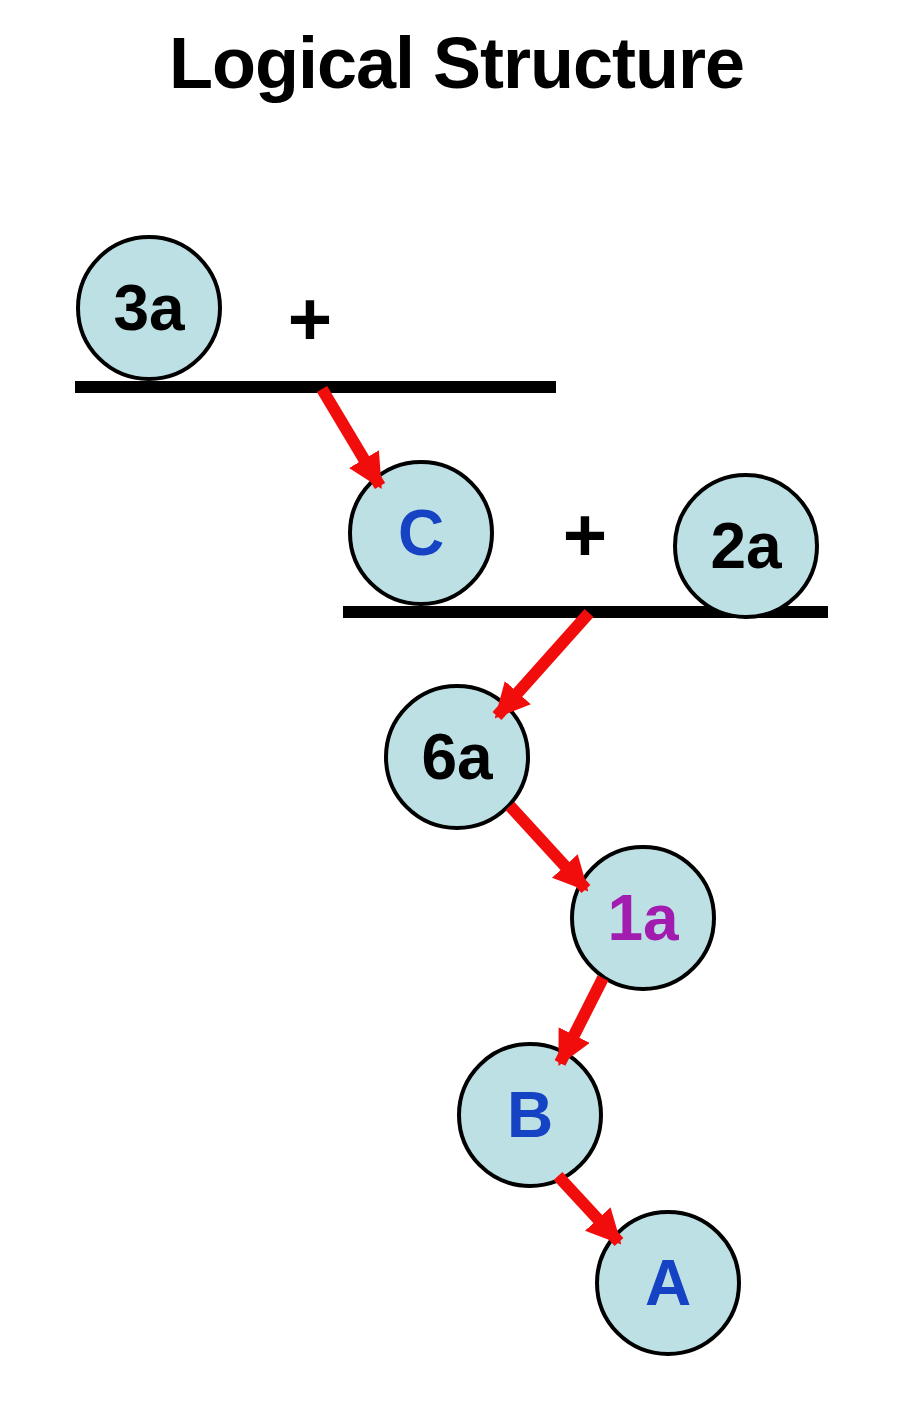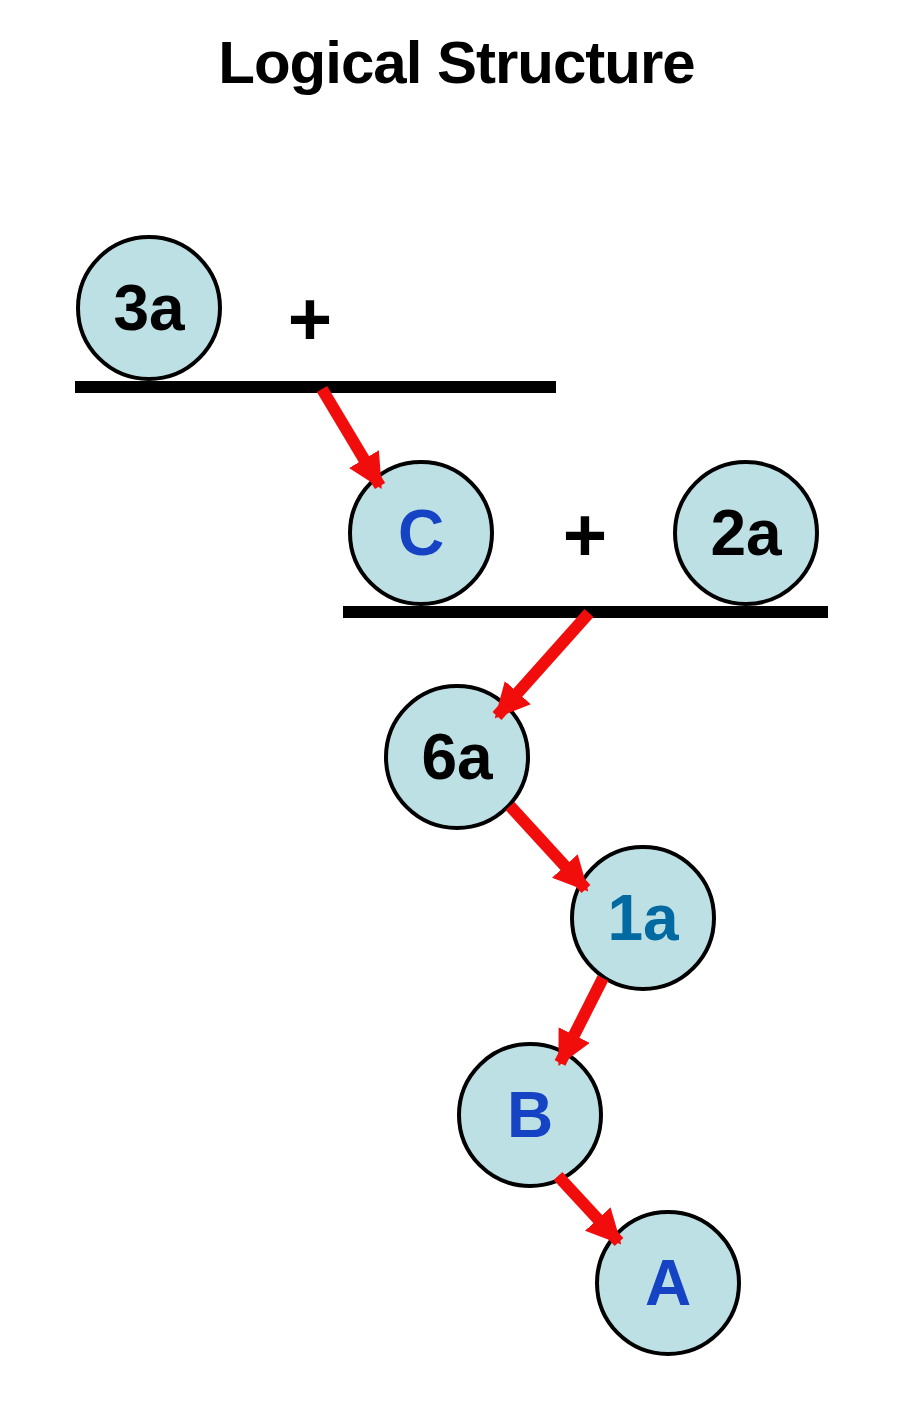--- a/index.html
+++ b/index.html
@@ -6,21 +6,21 @@
   .canvas{
     position:relative;
     width:913px;height:1415px;
     background:#ffffff;
     overflow:hidden;
     font-family:"Liberation Sans","DejaVu Sans",sans-serif;
   }
   .title{
     position:absolute;top:8px;left:0;width:913px;
     text-align:center;
-    font-size:60px;font-weight:bold;color:#000000;
+    font-size:72px;font-weight:bold;color:#000000;
     line-height:110px;letter-spacing:-1px;
   }
   .node{
     position:absolute;width:146px;height:146px;
     box-sizing:border-box;
     border:4px solid #000000;border-radius:50%;
     background:#bde0e5;
     display:flex;align-items:center;justify-content:center;
   }
   .node-label{
@@ -37,21 +37,21 @@
   .arrow-layer{
     position:absolute;left:0;top:0;width:913px;height:1415px;
     pointer-events:none;
   }
   .arrow-line{stroke:#f20d0d;stroke-width:12;fill:none;}
   .arrow-head{fill:#f20d0d;}
   
   .n-3a{left:76px;top:235px;}
   .n-4a{left:402px;top:235px;}
   .n-c {left:348px;top:460px;}
-  .n-2a{left:673px;top:460px;}
+  .n-2a{left:673px;top:473px;}
   .n-6a{left:384px;top:684px;}
   .n-1a{left:570px;top:845px;}
   .n-b {left:457px;top:1042px;}
   .n-a {left:595px;top:1210px;}
   .plus-1{left:270px;top:279px;}
   .plus-2{left:545px;top:495px;}
   .bar-1{left:75px;top:381px;width:481px;}
   .bar-2{left:343px;top:606px;width:485px;}
 </style>
 </head>
@@ -76,21 +76,21 @@
   </div>
   <div class="plus plus-2">+</div>
   <div class="node n-2a">
     <span class="node-label" style="color: rgb(0, 0, 0);">2a</span>
   </div>
 
   <div class="node n-6a">
     <span class="node-label" style="color: rgb(0, 0, 0);">6a</span>
   </div>
   <div class="node n-1a">
-    <span class="node-label" style="color: #0369a1;">1a</span>
+    <span class="node-label" style="color: #a21caf;">1a</span>
   </div>
   <div class="node n-b">
     <span class="node-label" style="color: rgb(21, 67, 196);">B</span>
   </div>
   <div class="node n-a">
     <span class="node-label" style="color: rgb(21, 67, 196);">A</span>
   </div>
 
   <svg class="arrow-layer" width="913" height="1415" viewBox="0 0 913 1415" xmlns="http://www.w3.org/2000/svg">
     <defs>

